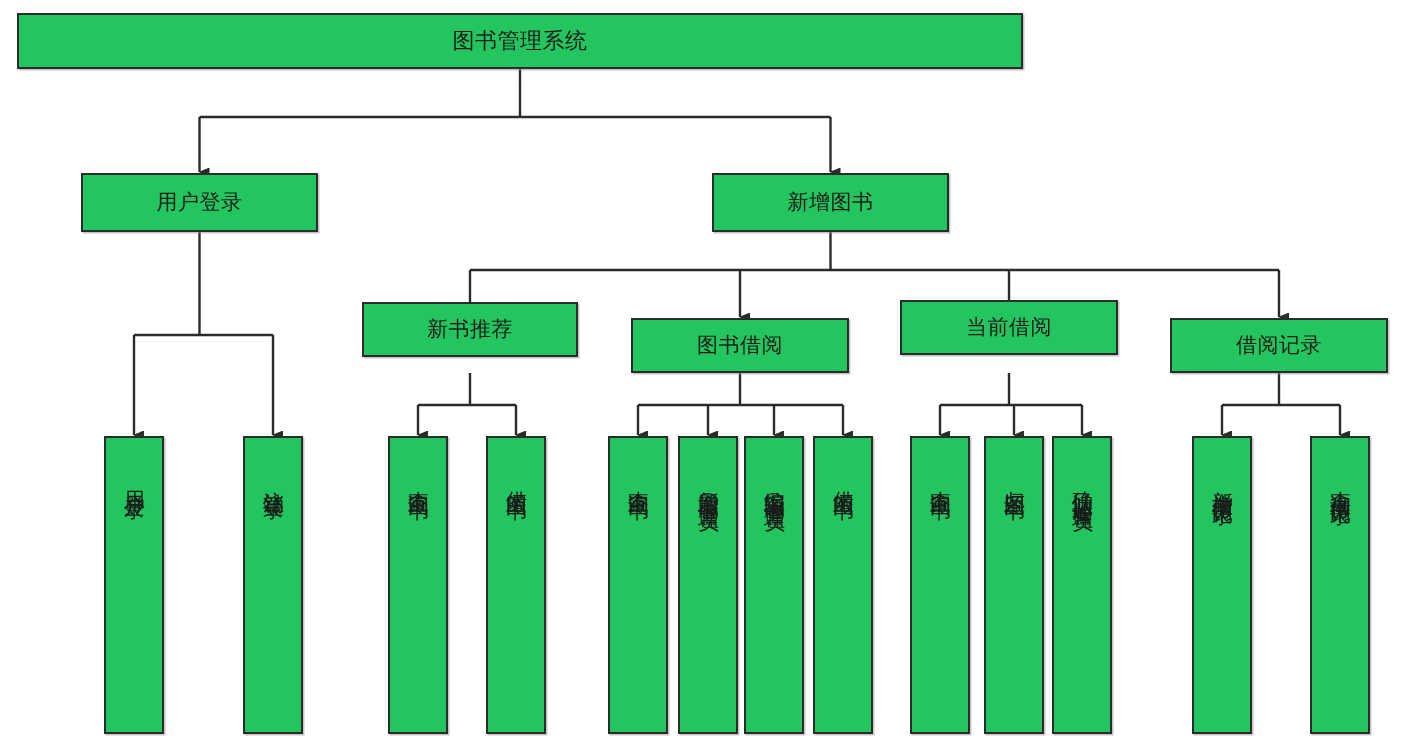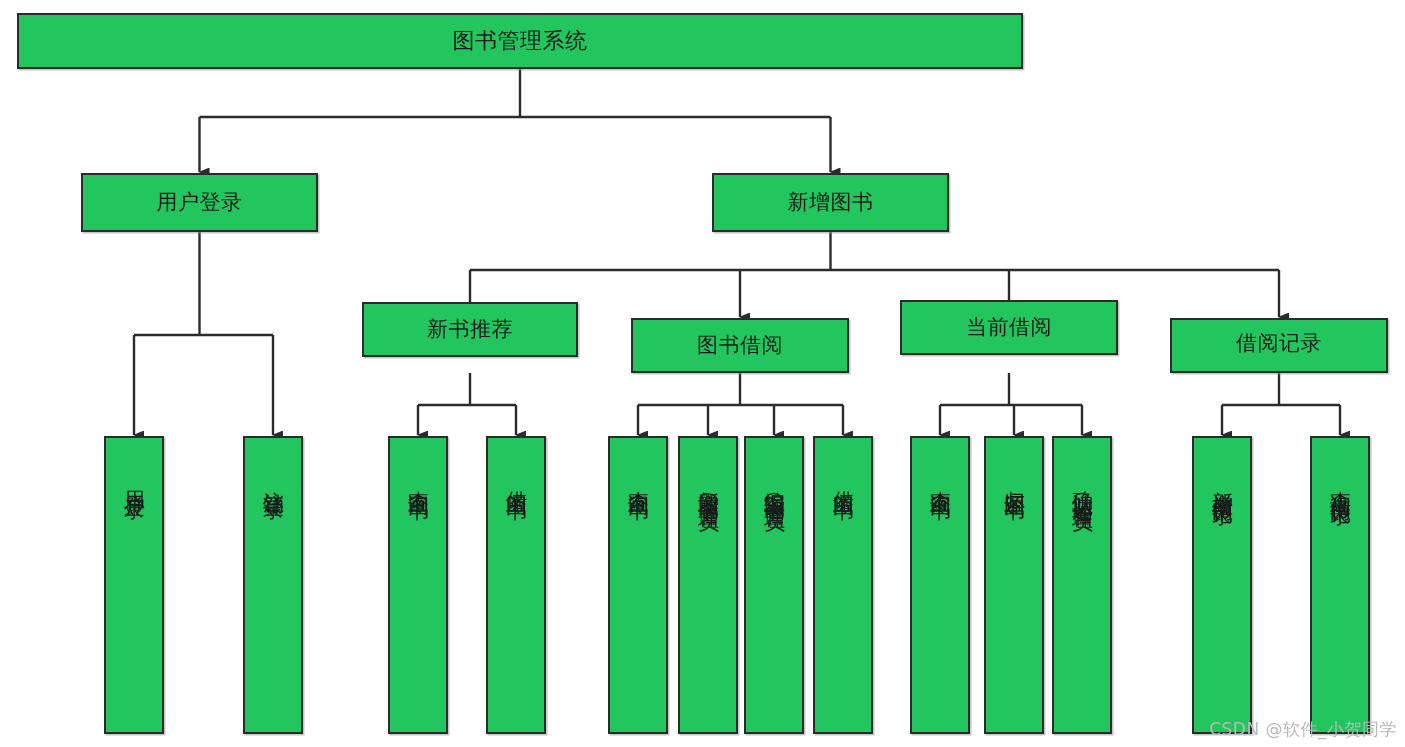--- a/index.html
+++ b/index.html
@@ -134,21 +134,21 @@
       </div>
       <div class="node horizontal" style="left: 362px; top: 302px; width: 216px; height: 55px;">
         <span class="node-label">新书推荐</span>
       </div>
       <div class="node horizontal" style="left: 631px; top: 318px; width: 218px; height: 55px;">
         <span class="node-label">图书借阅</span>
       </div>
       <div class="node horizontal" style="left: 900px; top: 300px; width: 218px; height: 55px;">
         <span class="node-label">当前借阅</span>
       </div>
-      <div class="node horizontal" style="left: 1170px; top: 318px; width: 218px; height: 55px; font-family: Liberation Mono, monospace;">
+      <div class="node horizontal" style="left: 1170px; top: 318px; width: 218px; height: 55px;">
         <span class="node-label">借阅记录</span>
       </div>
       <div class="node vertical" style="left: 104px; top: 436px; width: 60px; height: 298px;">
         <span class="node-label">用户登录</span>
       </div>
       <div class="node vertical" style="left: 243px; top: 436px; width: 60px; height: 298px;">
         <span class="node-label">注销登录</span>
       </div>
       <div class="node vertical" style="left: 388px; top: 436px; width: 60px; height: 298px;">
         <span class="node-label">查询图书</span>
@@ -178,14 +178,13 @@
         <span class="node-label">确认归还（管理员）</span>
       </div>
       <div class="node vertical" style="left: 1192px; top: 436px; width: 60px; height: 298px;">
         <span class="node-label">新增借阅记录</span>
       </div>
       <div class="node vertical" style="left: 1310px; top: 436px; width: 60px; height: 298px;">
         <span class="node-label">查询借阅记录</span>
       </div>
     </div>
 
-  <div class="watermark">CSDN @软件_小贺同学</div>
 </div>
 
 </body></html>

